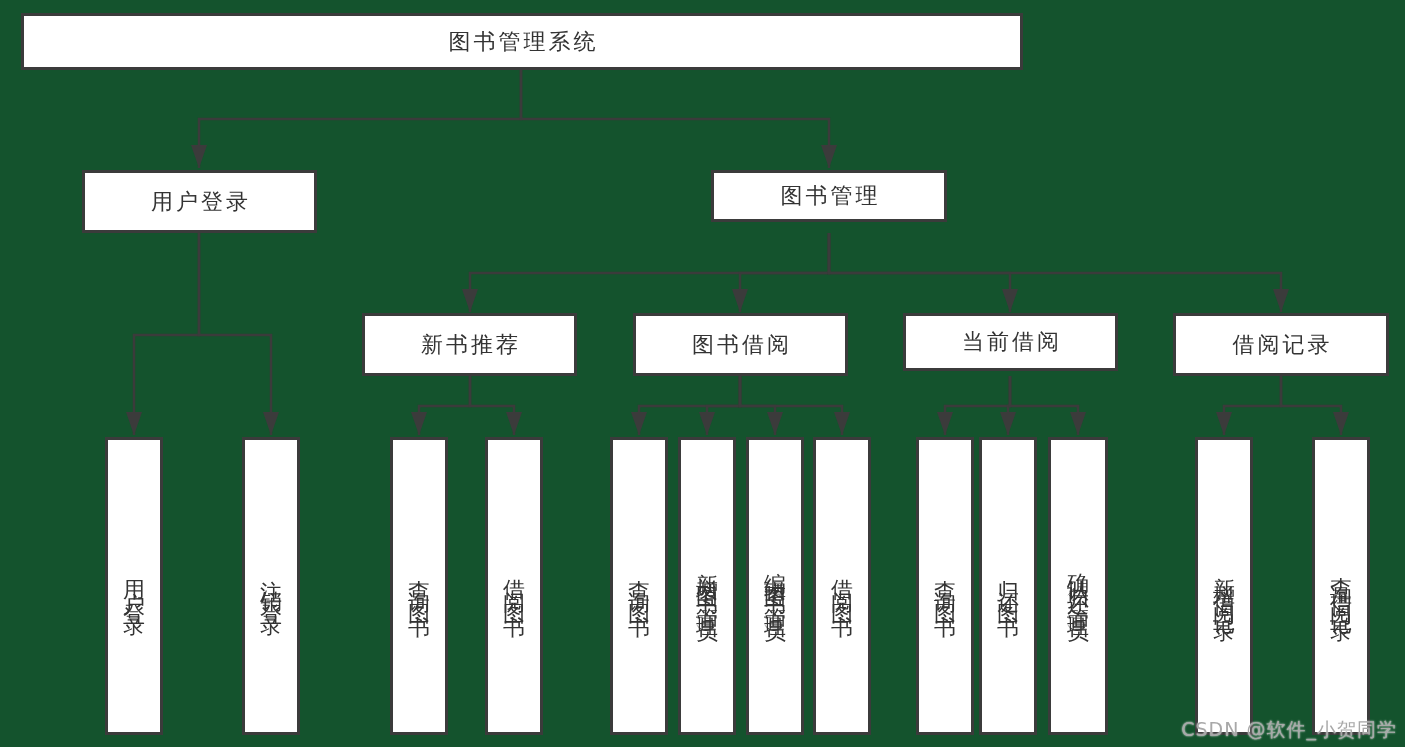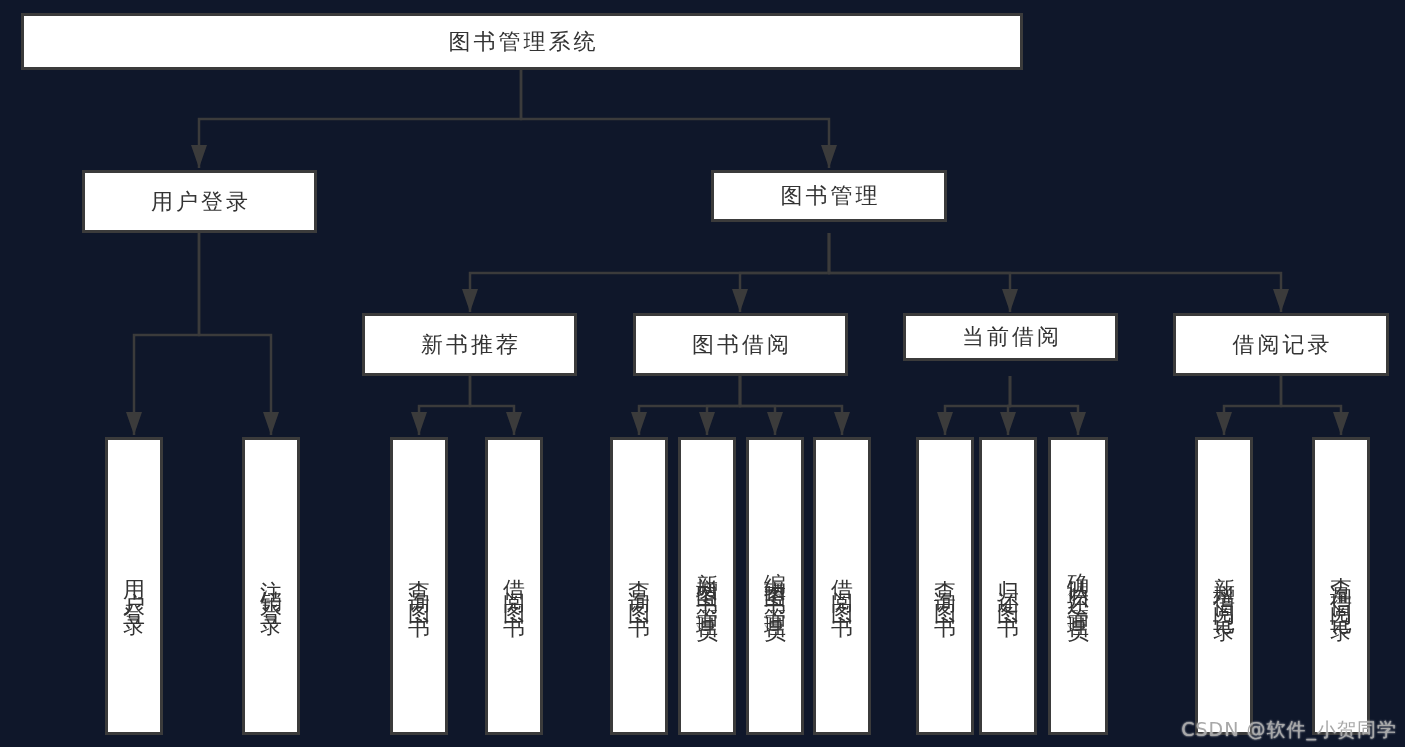--- a/index.html
+++ b/index.html
@@ -1,19 +1,19 @@
 <!DOCTYPE html>
 <html><head>
 <meta charset="utf-8">
 <style>
   html,body{margin:0;padding:0;background:#ffffff;}
   .canvas{
     position:relative;
     width:1405px;height:747px;
-    background:#0f172a;
+    background:#14532d;
     font-family:"DejaVu Sans","Liberation Sans",sans-serif;
     overflow:hidden;
   }
   .connectors{position:absolute;left:0;top:0;width:1405px;height:747px;}
   .box{
     position:absolute;
     box-sizing:border-box;
     border:3px solid #3b3b3b;
     background:#ffffff;
     display:flex;align-items:center;justify-content:center;
@@ -90,21 +90,21 @@
   <div class="box hbox" style="left:711px;top:170px;width:236px;height:52px">
     <span class="lbl">图书管理</span>
   </div>
 
   <div class="box hbox" style="left:362px;top:313px;width:215px;height:63px">
     <span class="lbl">新书推荐</span>
   </div>
   <div class="box hbox" style="left:633px;top:313px;width:215px;height:63px">
     <span class="lbl">图书借阅</span>
   </div>
-  <div class="box hbox" style="left:903px;top:313px;width:215px;height:48px">
+  <div class="box hbox" style="left:903px;top:313px;width:215px;height:58px">
     <span class="lbl">当前借阅</span>
   </div>
   <div class="box hbox" style="left:1173px;top:313px;width:216px;height:63px">
     <span class="lbl">借阅记录</span>
   </div>
 
   <div class="box vbox vs" style="left:105px;top:437px;width:58px;height:298px">
     <span class="lbl">用户登录</span>
   </div>
   <div class="box vbox vs" style="left:242px;top:437px;width:58px;height:298px">

